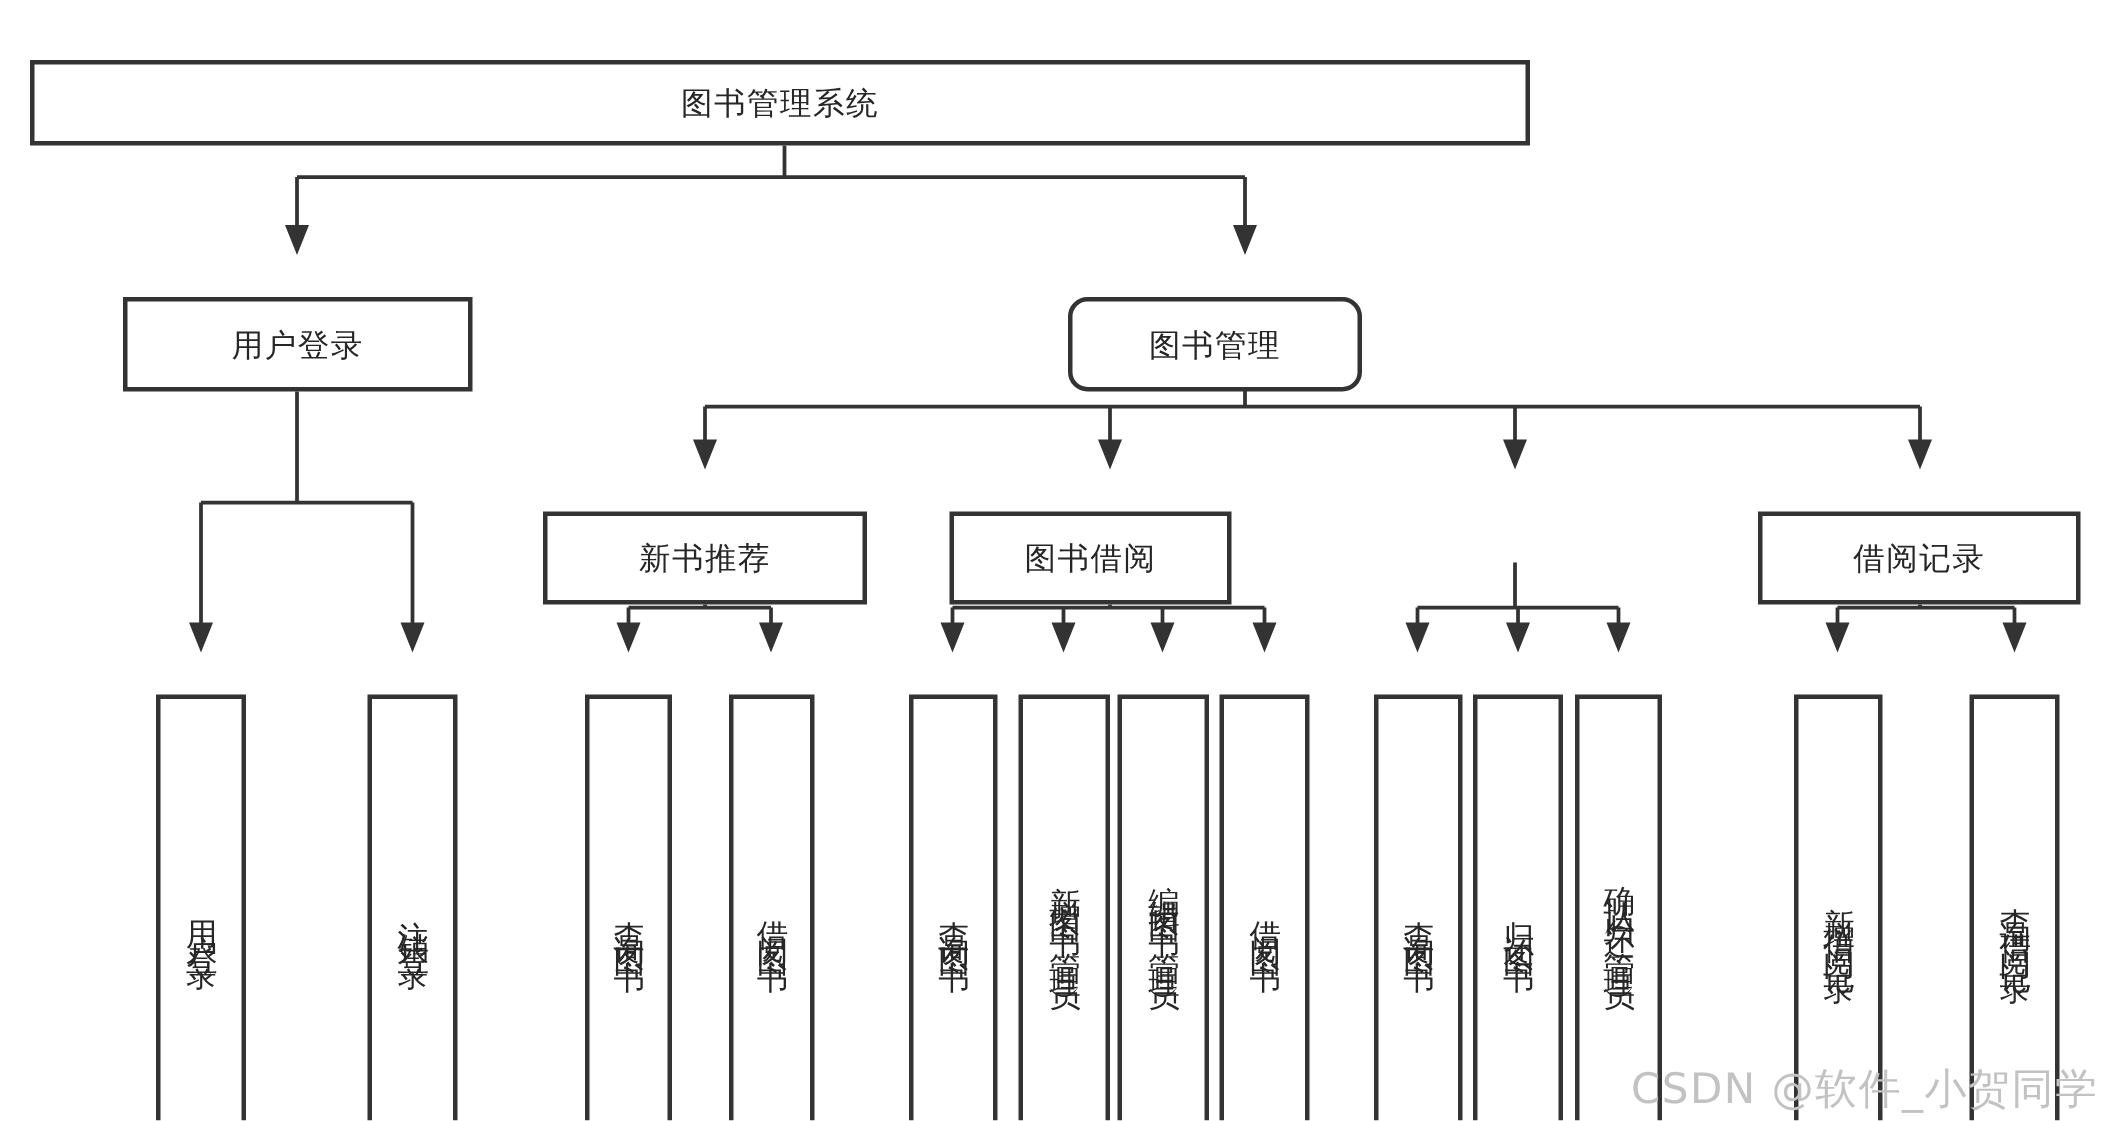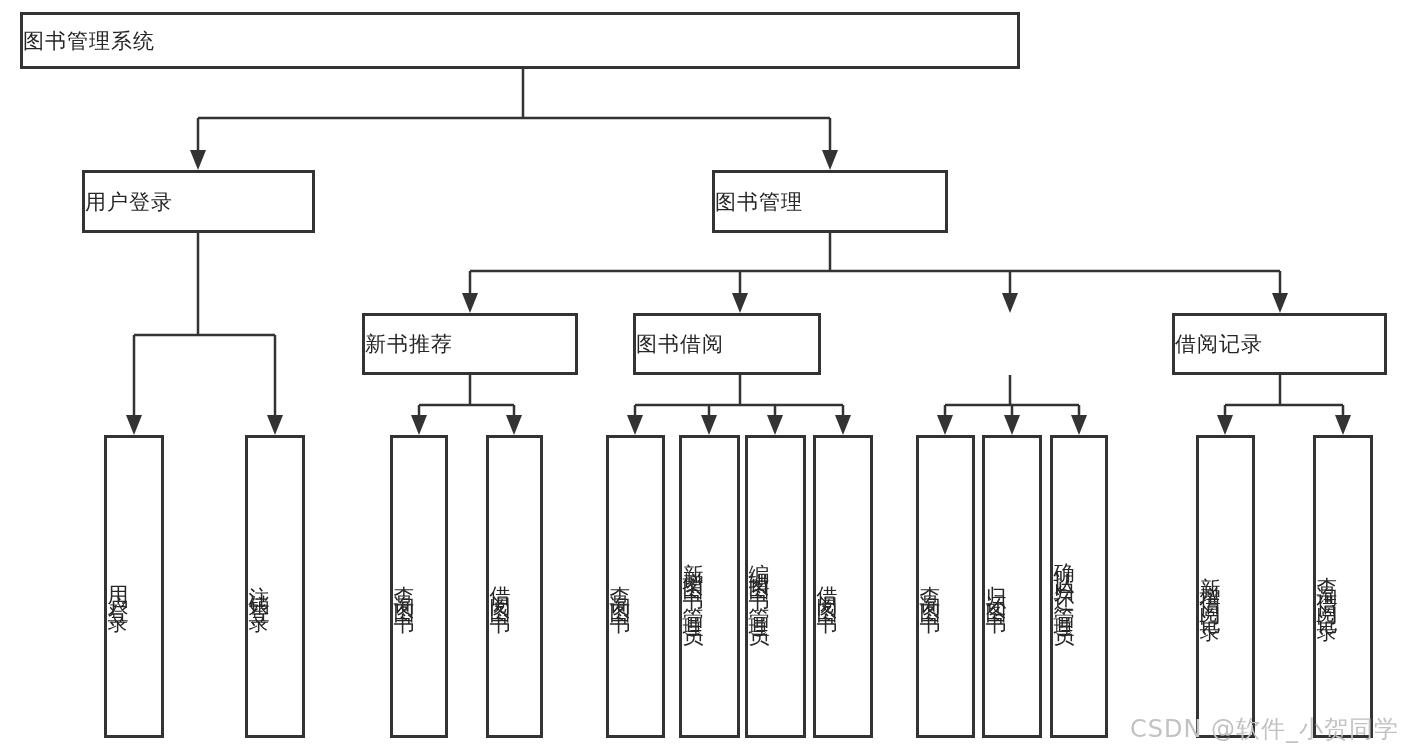--- a/index.html
+++ b/index.html
@@ -6,33 +6,34 @@
   html,body { margin:0; padding:0; background:#fff; }
   .stage {
     position:relative; width:1405px; height:747px; background:var(--boxbg);
     font-family:"DejaVu Sans","Liberation Sans",sans-serif; overflow:hidden;
   }
   .connectors { position:absolute; left:0; top:0; }
   .connectors .wire { fill:none; stroke:var(--line); stroke-width:2.5; }
   .connectors .head { fill:var(--line); stroke:none; }
   .box {
     position:absolute; background:var(--boxbg); border:3px solid var(--line);
-    box-sizing:border-box; display:flex; align-items:center; justify-content:flex-start;
+    box-sizing:border-box; display:flex; align-items:center; justify-content:center;
     color:var(--text);
+    margin-top:28px;
   }
   .hbox span { font-size:21px; letter-spacing:1px; white-space:nowrap; }
   .vbox span {
     writing-mode:vertical-rl; text-orientation:mixed;
     font-size:21px; letter-spacing:9px; line-height:1;
   }
   
   .b-root  { left:20px;  top:12px;  width:1000px; height:57px; }
   
   .b-login { left:82px;  top:170px; width:233px;  height:63px; }
-  .b-mgmt  { left:712px; top:170px; width:236px;  height:63px; }
+  .b-mgmt  { left:712px; top:170px; width:196px;  height:63px;border-radius:13px; }
   
   .b-nb { left:362px;  top:313px; width:216px; height:62px; }
   .b-bb { left:633px;  top:313px; width:188px; height:62px; }
   .b-cb { left:902px;  top:313px; width:216px; height:62px; }
   .b-br { left:1172px; top:313px; width:215px; height:62px; }
   
   .leaf { top:435px; height:303px; }
   .l-login  { left:104px;  width:60px; }
   .l-logout { left:245px;  width:60px; }
   .l-nb1 { left:390px;  width:58px; }
@@ -41,21 +42,21 @@
   .l-bb2 { left:679px;  width:61px; }
   .l-bb3 { left:745px;  width:61px; }
   .l-bb4 { left:813px;  width:60px; }
   .l-cb1 { left:916px;  width:59px; }
   .l-cb2 { left:982px;  width:60px; }
   .l-cb3 { left:1050px; width:58px; }
   .l-br1 { left:1196px; width:59px; }
   .l-br2 { left:1313px; width:60px; }
   .watermark {
     position:absolute; right:6px; bottom:2px; z-index:5;
-    font-size:24px; letter-spacing:1px; color:var(--watermark); white-space:nowrap;
+    font-size:28px; letter-spacing:1px; color:var(--watermark); white-space:nowrap;
   }
 </style>
 </head>
 <body>
 
 <div class="stage">
 
   <svg class="connectors" width="1405" height="747" viewBox="0 0 1405 747" aria-hidden="true">
 
     <path class="wire" d="M523 68 V118 M198 118 H830 M198 118 V153 M830 118 V153"></path>

